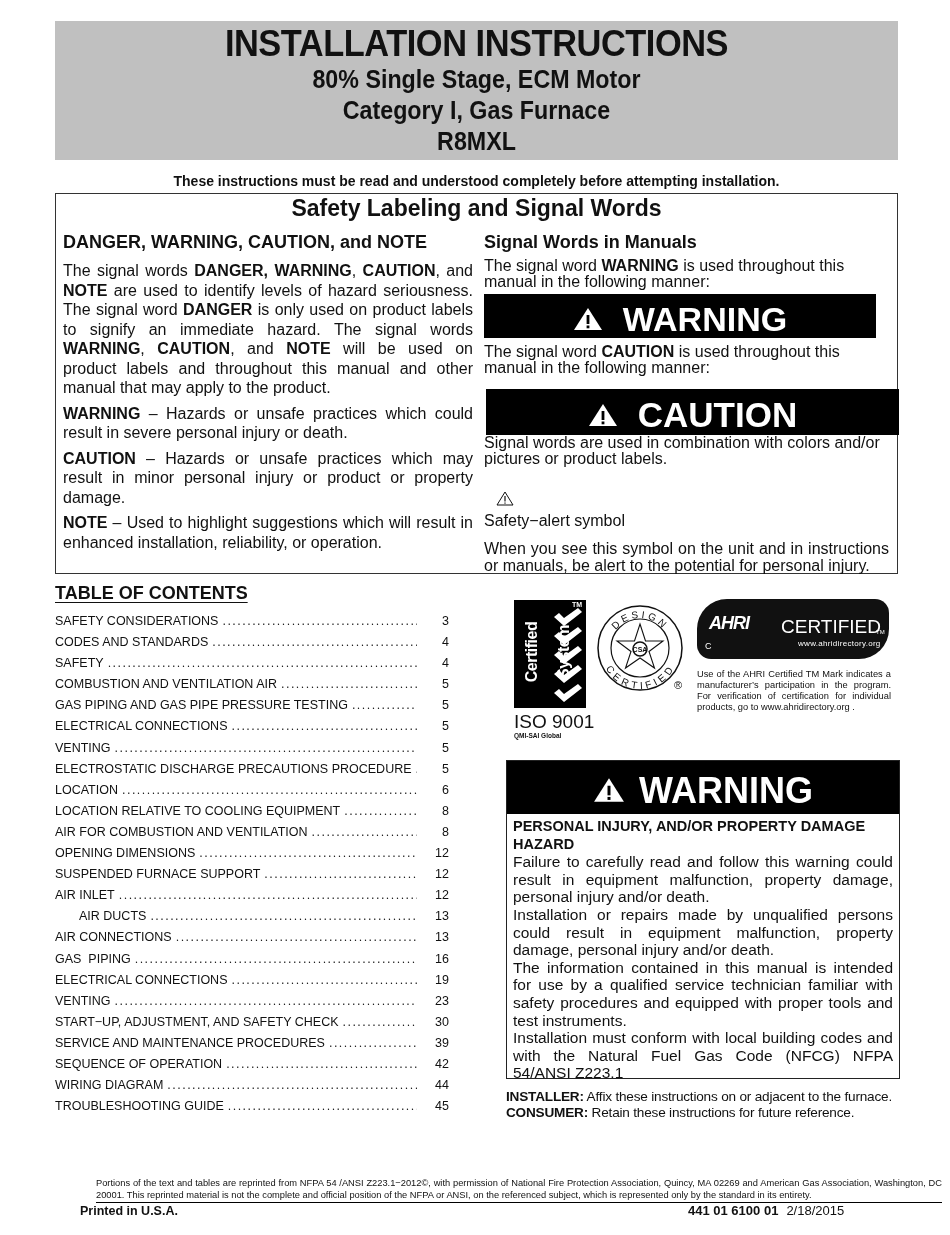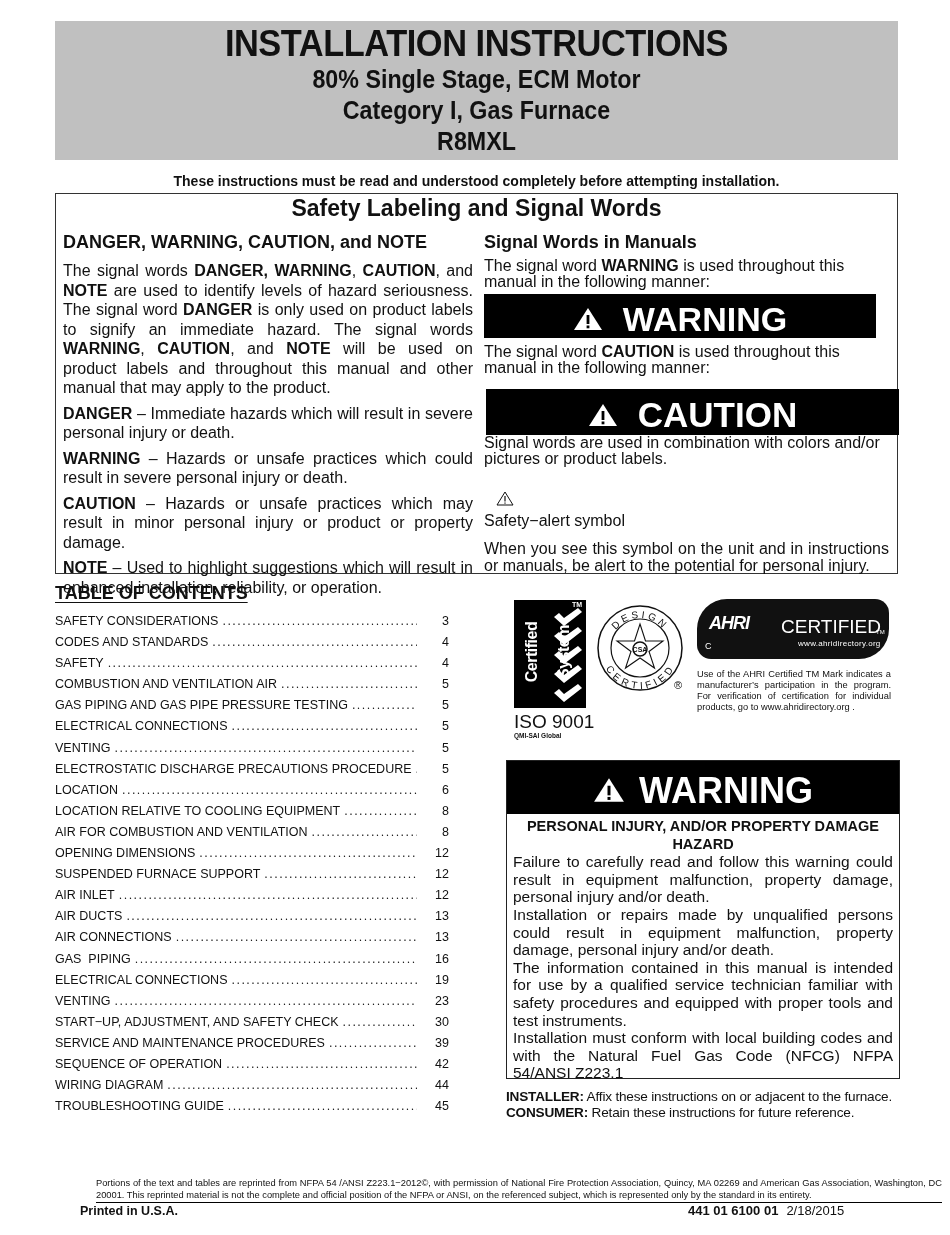--- a/index.html
+++ b/index.html
@@ -92,21 +92,21 @@
       left: 697px; top: 669px; width: 194px; font-size: 9.3px; line-height: 11px; text-align: justify;
     }
 
     
     #warn-box {
       left: 506px; top: 760px; width: 394px; height: 319px;
       border: 1.5px solid #222; box-sizing: border-box;
     }
     #warn-box .signal-bar { height: 53px; line-height: 53px; font-size: 36px; }
     #warn-content { padding: 4px 6px 0 6px; font-size: 15.5px; line-height: 17.6px; }
-    #warn-content .hz { font-weight: bold; font-size: 14.5px; text-align: center; }
+    #warn-content .hz { font-weight: bold; font-size: 14.5px; }
     #warn-content .p { text-align: justify; text-align-last: left; }
 
     #installer-notes { left: 506px; top: 1089px; width: 400px; font-size: 13.6px; line-height: 16px; letter-spacing: -0.2px; }
 
     
     #footer-note {
       left: 52px; top: 1177px; width: 846px; font-size: 9.3px; line-height: 12px; text-align: justify;
       border-bottom: 1.2px solid #000; padding-bottom: 1px; margin-left: 44px;
     }
     #printed { left: 80px; top: 1204px; font-size: 12.5px; font-weight: bold; }
@@ -125,21 +125,20 @@
 
 <div id="read-note" class="abs">These instructions must be read and understood completely before attempting installation.</div>
 
 <div id="safety-box" class="abs"></div>
 <div id="safety-title" class="abs">Safety Labeling and Signal Words</div>
 
 <div id="left-col" class="abs">
   <div class="h2">DANGER, WARNING, CAUTION, and NOTE</div>
   <div class="body14 para just" id="intro-para"><span>The signal words </span><b>DANGER, WARNING</b><span>, </span><b>CAUTION</b><span>, and </span><b>NOTE</b><span> are used to identify levels of hazard seriousness. The signal word </span><b>DANGER</b><span> is only used on product labels to signify an immediate hazard. The signal words </span><b>WARNING</b><span>, </span><b>CAUTION</b><span>, and </span><b>NOTE</b><span> will be used on product labels and throughout this manual and other manual that may apply to the product.</span></div>
   <div id="defs">
-      <div class="body14 def"><b>DANGER</b><span> – Immediate hazards which will result in severe personal injury or death.</span></div>
       <div class="body14 def"><b>WARNING</b><span> – Hazards or unsafe practices which could result in severe personal injury or death.</span></div>
       <div class="body14 def"><b>CAUTION</b><span> – Hazards or unsafe practices which may result in minor personal injury or product or property damage.</span></div>
       <div class="body14 def"><b>NOTE</b><span> – Used to highlight suggestions which will result in enhanced installation, reliability, or operation.</span></div>
     </div>
 </div>
 
 <div id="right-col" class="abs">
   <div class="h2">Signal Words in Manuals</div>
   <div class="body14" style="margin-top:5px;line-height:16px;">
     <span>The signal word </span><b>WARNING</b><span> is used throughout this manual in the following manner:</span>
@@ -245,21 +244,21 @@
       <span class="toc-label" style="white-space: pre;">SUSPENDED FURNACE SUPPORT</span>
       <span class="toc-dots"></span>
       <span class="toc-page">12</span>
     </div>
     <div class="toc-row">
       <span class="toc-label" style="white-space: pre;">AIR INLET</span>
       <span class="toc-dots"></span>
       <span class="toc-page">12</span>
     </div>
     <div class="toc-row">
-      <span class="toc-label" style="white-space: pre;">AIR DUCTS</span>
+      <span class="toc-label" style="white-space: pre; margin-left: 24px;">AIR DUCTS</span>
       <span class="toc-dots"></span>
       <span class="toc-page">13</span>
     </div>
     <div class="toc-row">
       <span class="toc-label" style="white-space: pre;">AIR CONNECTIONS</span>
       <span class="toc-dots"></span>
       <span class="toc-page">13</span>
     </div>
     <div class="toc-row">
       <span class="toc-label" style="white-space: pre;">GAS  PIPING</span>

